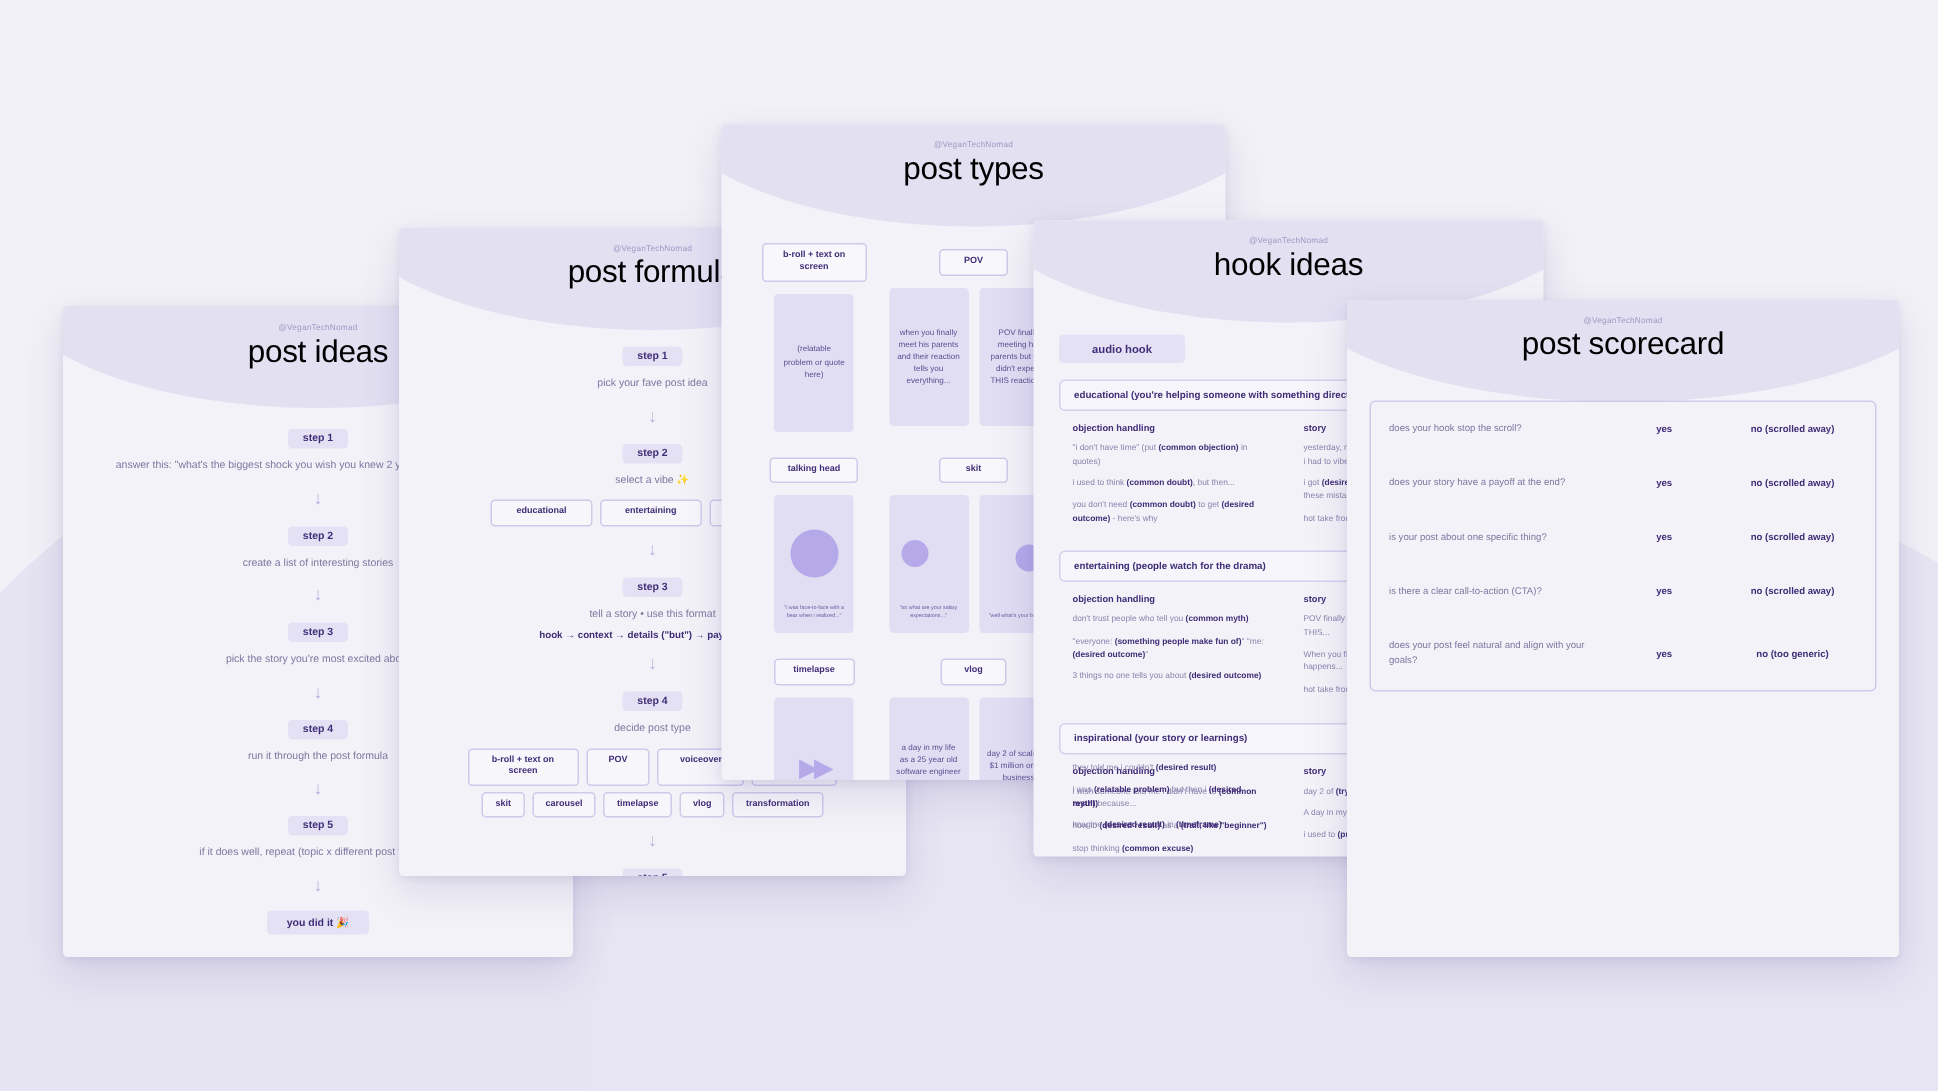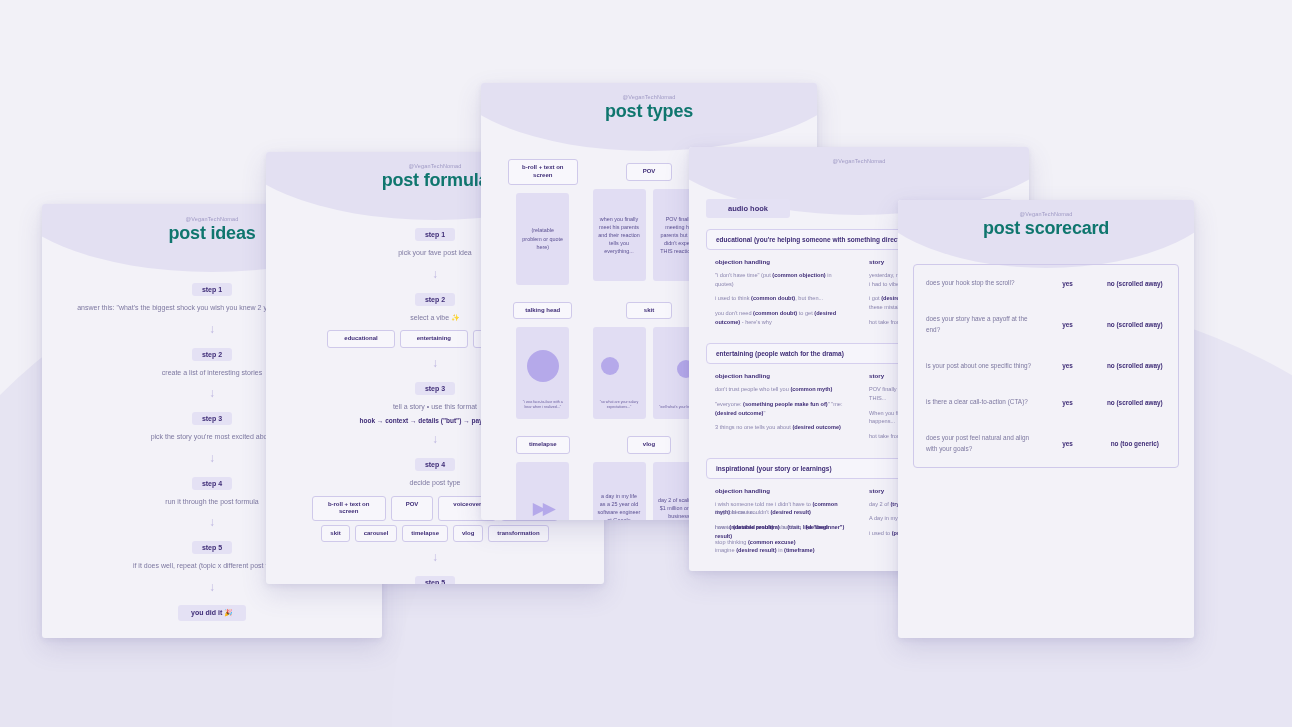--- a/index.html
+++ b/index.html
@@ -40,21 +40,21 @@
     width: 124%; height: 150px;
     background: #e3e0f2;
     border-radius: 0 0 50% 50% / 0 0 58% 58%;
   }
   .card-head { position: relative; text-align: center; }
   .handle {
     font-size: 5.5px; color: #9f99c4; letter-spacing: .15px;
     margin-bottom: 1px;
   }
   .card-title {
-    font-size: 18px; font-weight: 700; color: #0f766e;
+    font-size: 21px; font-weight: 400; color: #000000;
     letter-spacing: -.2px;
   }
   .card-body { position: relative; }
 
   
   .pill {
     display: inline-block; background: #e4e1f4; color: #3f2d77;
     font-size: 7px; font-weight: 700; border-radius: 3px;
     padding: 3px 10px;
   }
@@ -346,20 +346,21 @@
         </div>
       </div>
     </div>
   </div>
 </div>
 
 <div class="card" style="left:689px; top:147px; width:340px; height:424px;">
   <div class="card-arc"></div>
   <div class="card-head" style="padding-top:11px;">
     <div class="handle">@VeganTechNomad</div>
+    <div class="card-title">hook ideas</div>
   </div>
   <div class="card-body" style="padding:34px 17px 0;">
     <div class="hook-tabs">
       <span class="hook-tab">audio hook</span>
       <span class="hook-tab">text on screen</span>
     </div>
 
     <div class="hook-section">
       <div class="hook-band">educational (you're helping someone with something directly)</div>
       <div class="hook-cols">
@@ -415,21 +416,21 @@
     </div>
   </div>
 
   <div style="position:absolute; left:26px; bottom:10px; width:120px;">
     <div class="hook-item">they told me i couldn't <b>(desired result)</b></div>
     <div class="hook-item">i was <b>(relatable problem)</b> but then i <b>(desired result)</b></div>
     <div class="hook-item">imagine <b>(desired result)</b> in <b>(timeframe)</b></div>
   </div>
 </div>
 
-<div class="card" style="left:898px; top:200px; width:296px; height:438px;">
+<div class="card" style="left:898px; top:200px; width:368px; height:438px;">
   <div class="card-arc"></div>
   <div class="card-head" style="padding-top:11px;">
     <div class="handle">@VeganTechNomad</div>
     <div class="card-title">post scorecard</div>
   </div>
   <div class="card-body" style="padding:25px 15px 0;">
     <div class="score-table">
       <div class="score-row">
         <div class="score-q">does your hook stop the scroll?</div>
         <div class="score-yes">yes</div>

